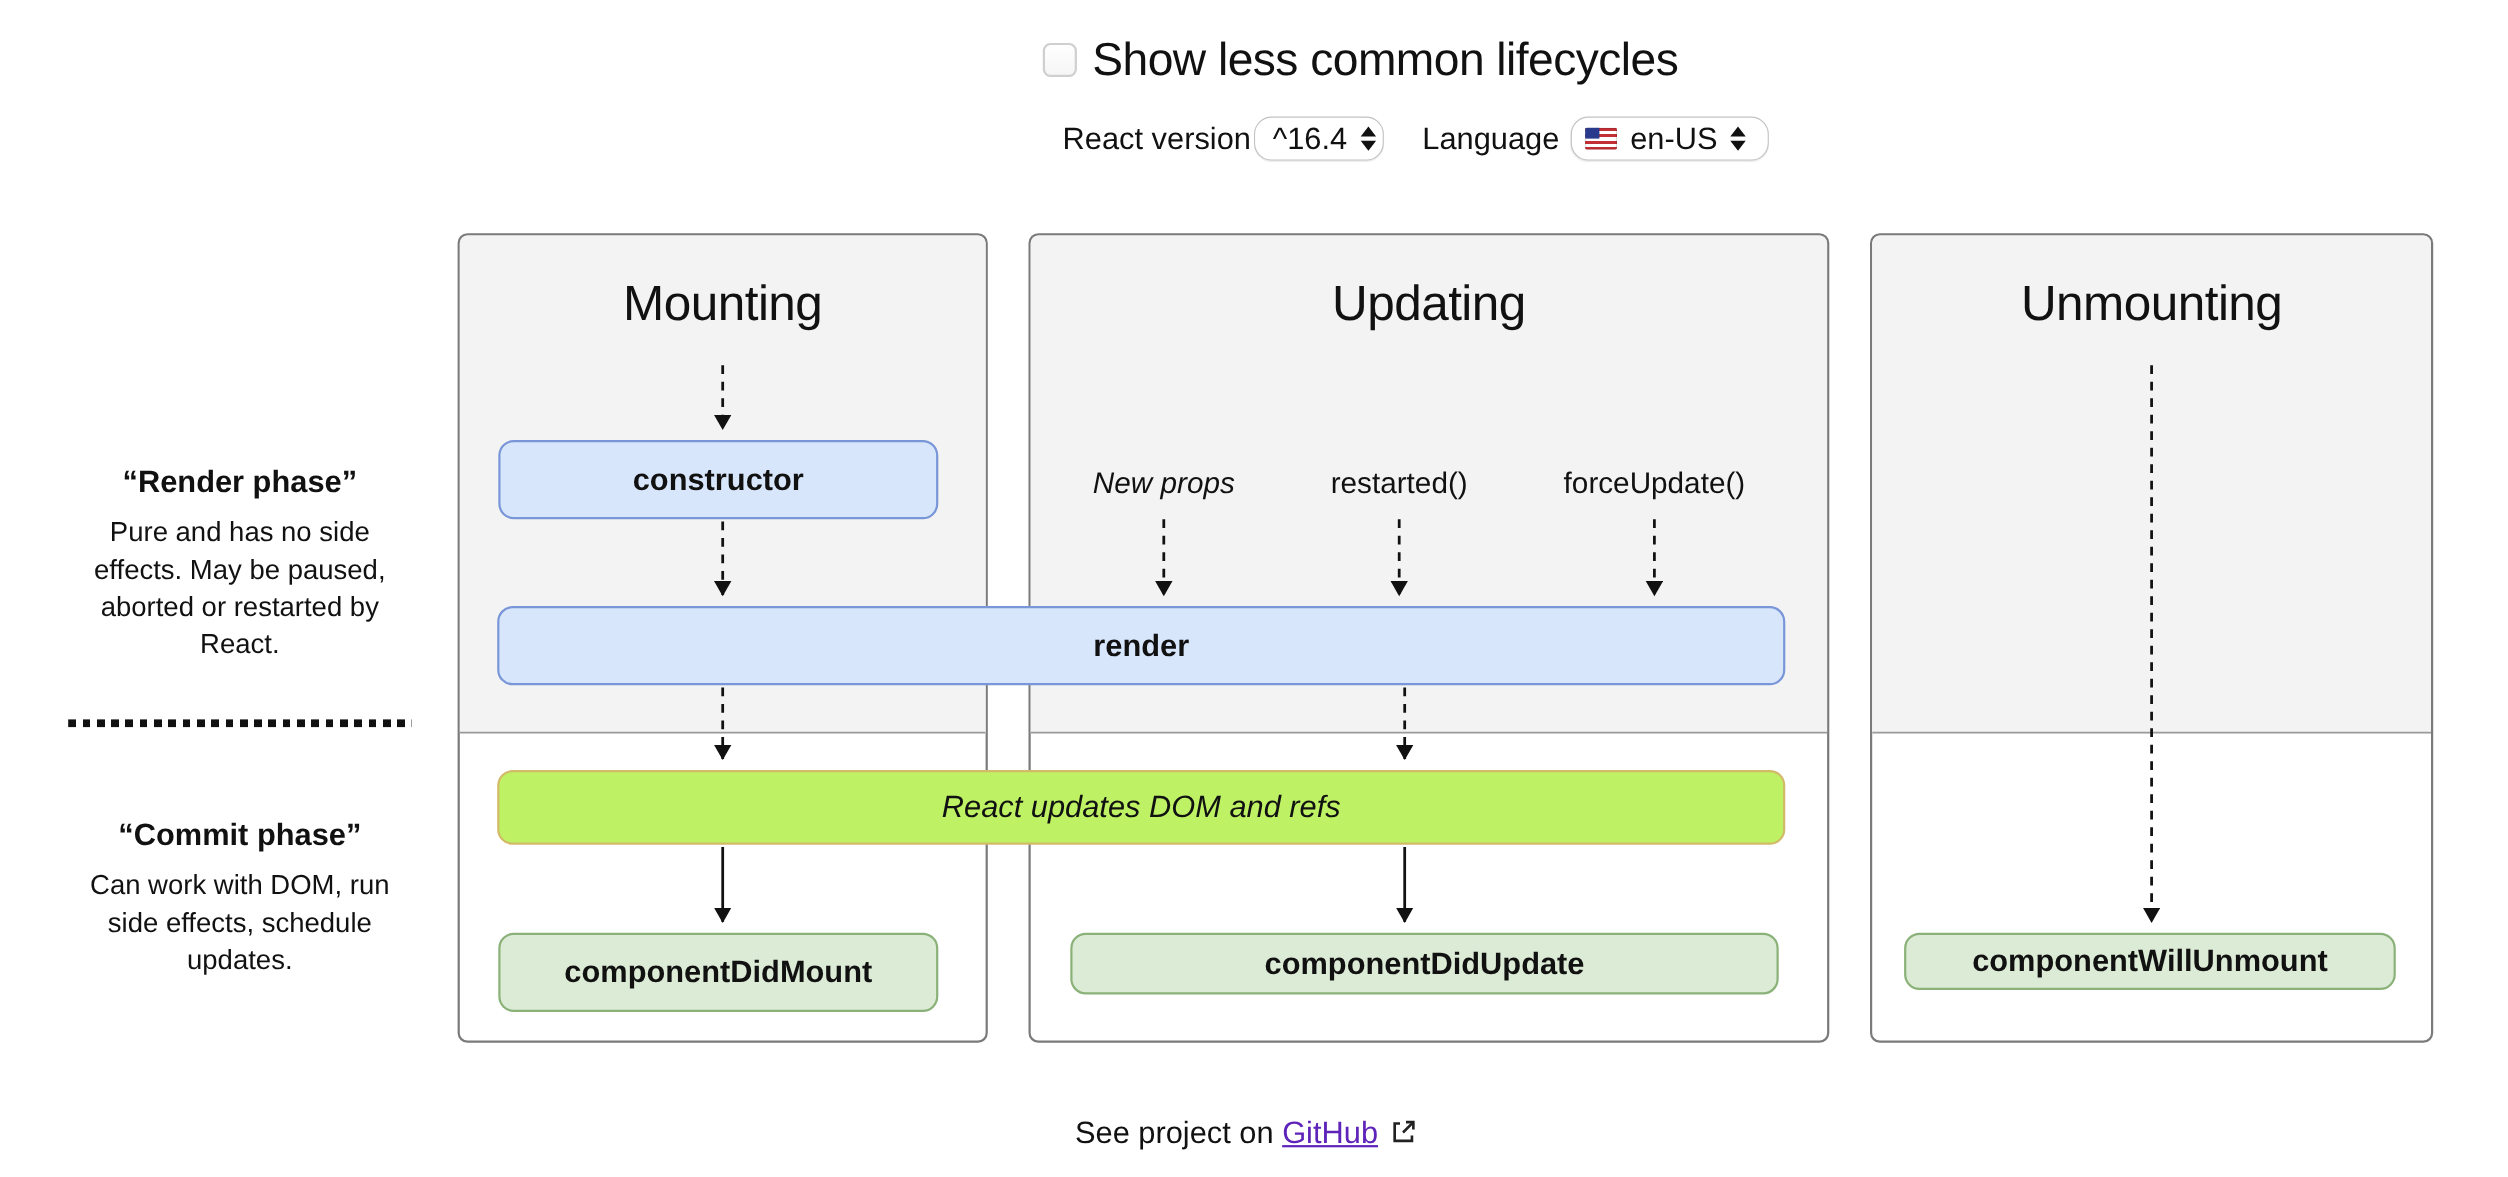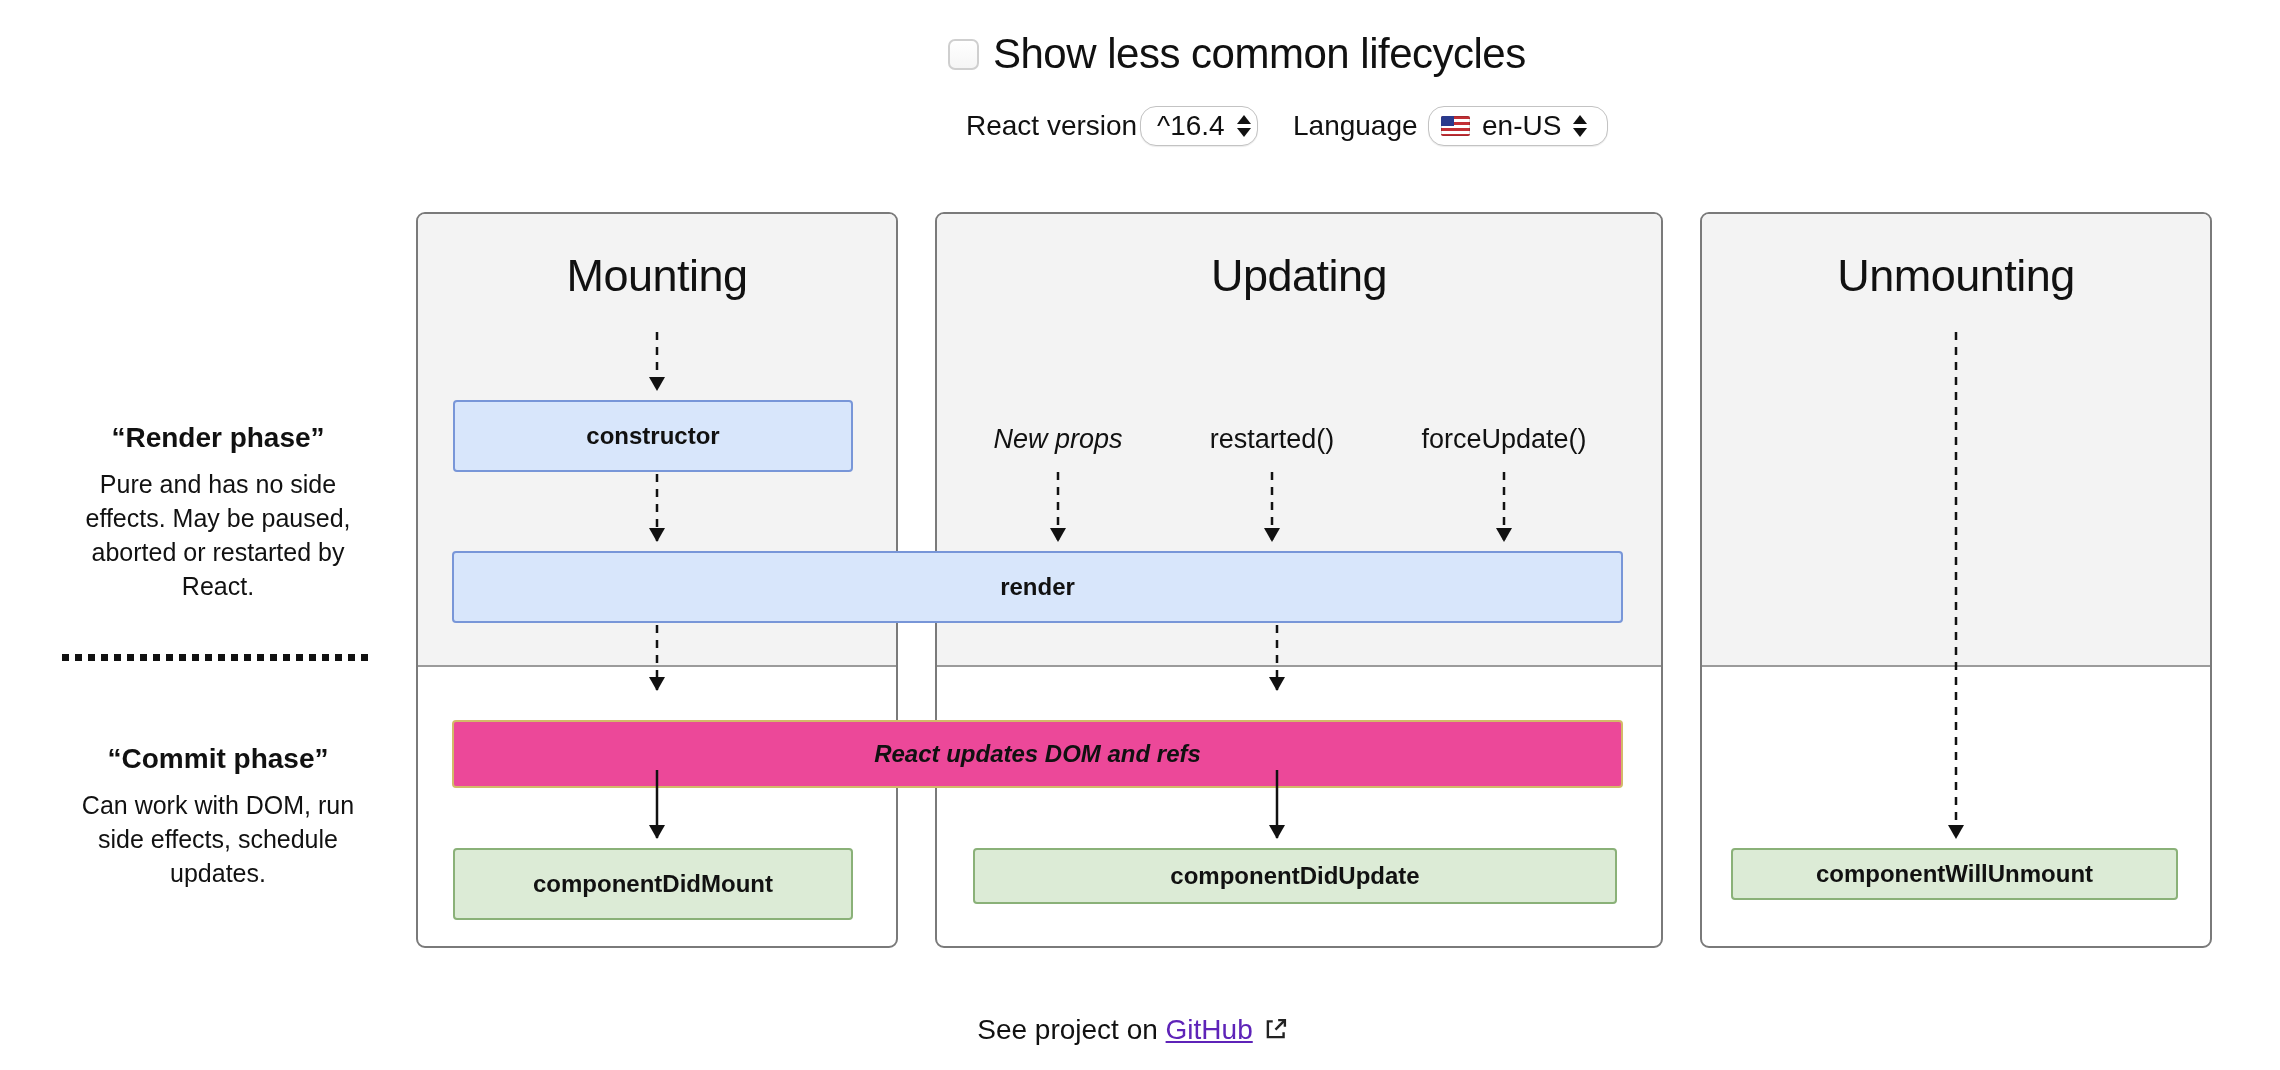--- a/index.html
+++ b/index.html
@@ -57,24 +57,24 @@
     background:#f3f3f3; border-bottom:2px solid #9b9b9b; border-radius:7px 7px 0 0;
   }
   .panel h2 {
     position:absolute; left:0; right:0; top:36px; text-align:center;
     font-size:45px; font-weight:500; letter-spacing:-0.5px;
   }
 
   
   .box {
     position:absolute; z-index:2; display:flex; align-items:center; justify-content:center;
-    border-radius:4px; font-size:24px; font-weight:700; white-space:nowrap; cursor:pointer;
+    border-radius:14px; font-size:28px; font-weight:700; white-space:nowrap; cursor:pointer;
   }
   .box.blue   { background:#d8e6fb; border:2.5px solid #7896d8; }
-  .box.yellow { background:#ec4899; border:2.5px solid #d3ba69; font-weight:700; font-style:italic;margin-top:20px; }
+  .box.yellow { background:#bef264; border:2.5px solid #d3ba69; font-weight:400; font-style:italic; }
   .box.green  { background:#dcebd6; border:2.5px solid #8ab178; }
 
   .trigger { position:absolute; z-index:2; font-size:27px; white-space:nowrap; transform:translateX(-50%); }
   .trigger.italic { font-style:italic; }
 
   svg.arrows { position:absolute; left:0; top:0; z-index:3; pointer-events:none; }
 
   
   .footer { position:absolute; left:0; top:1014px; width:2266px; text-align:center; font-size:28px; }
   .footer a { color:#5e23b8; text-decoration:underline; cursor:pointer; }

